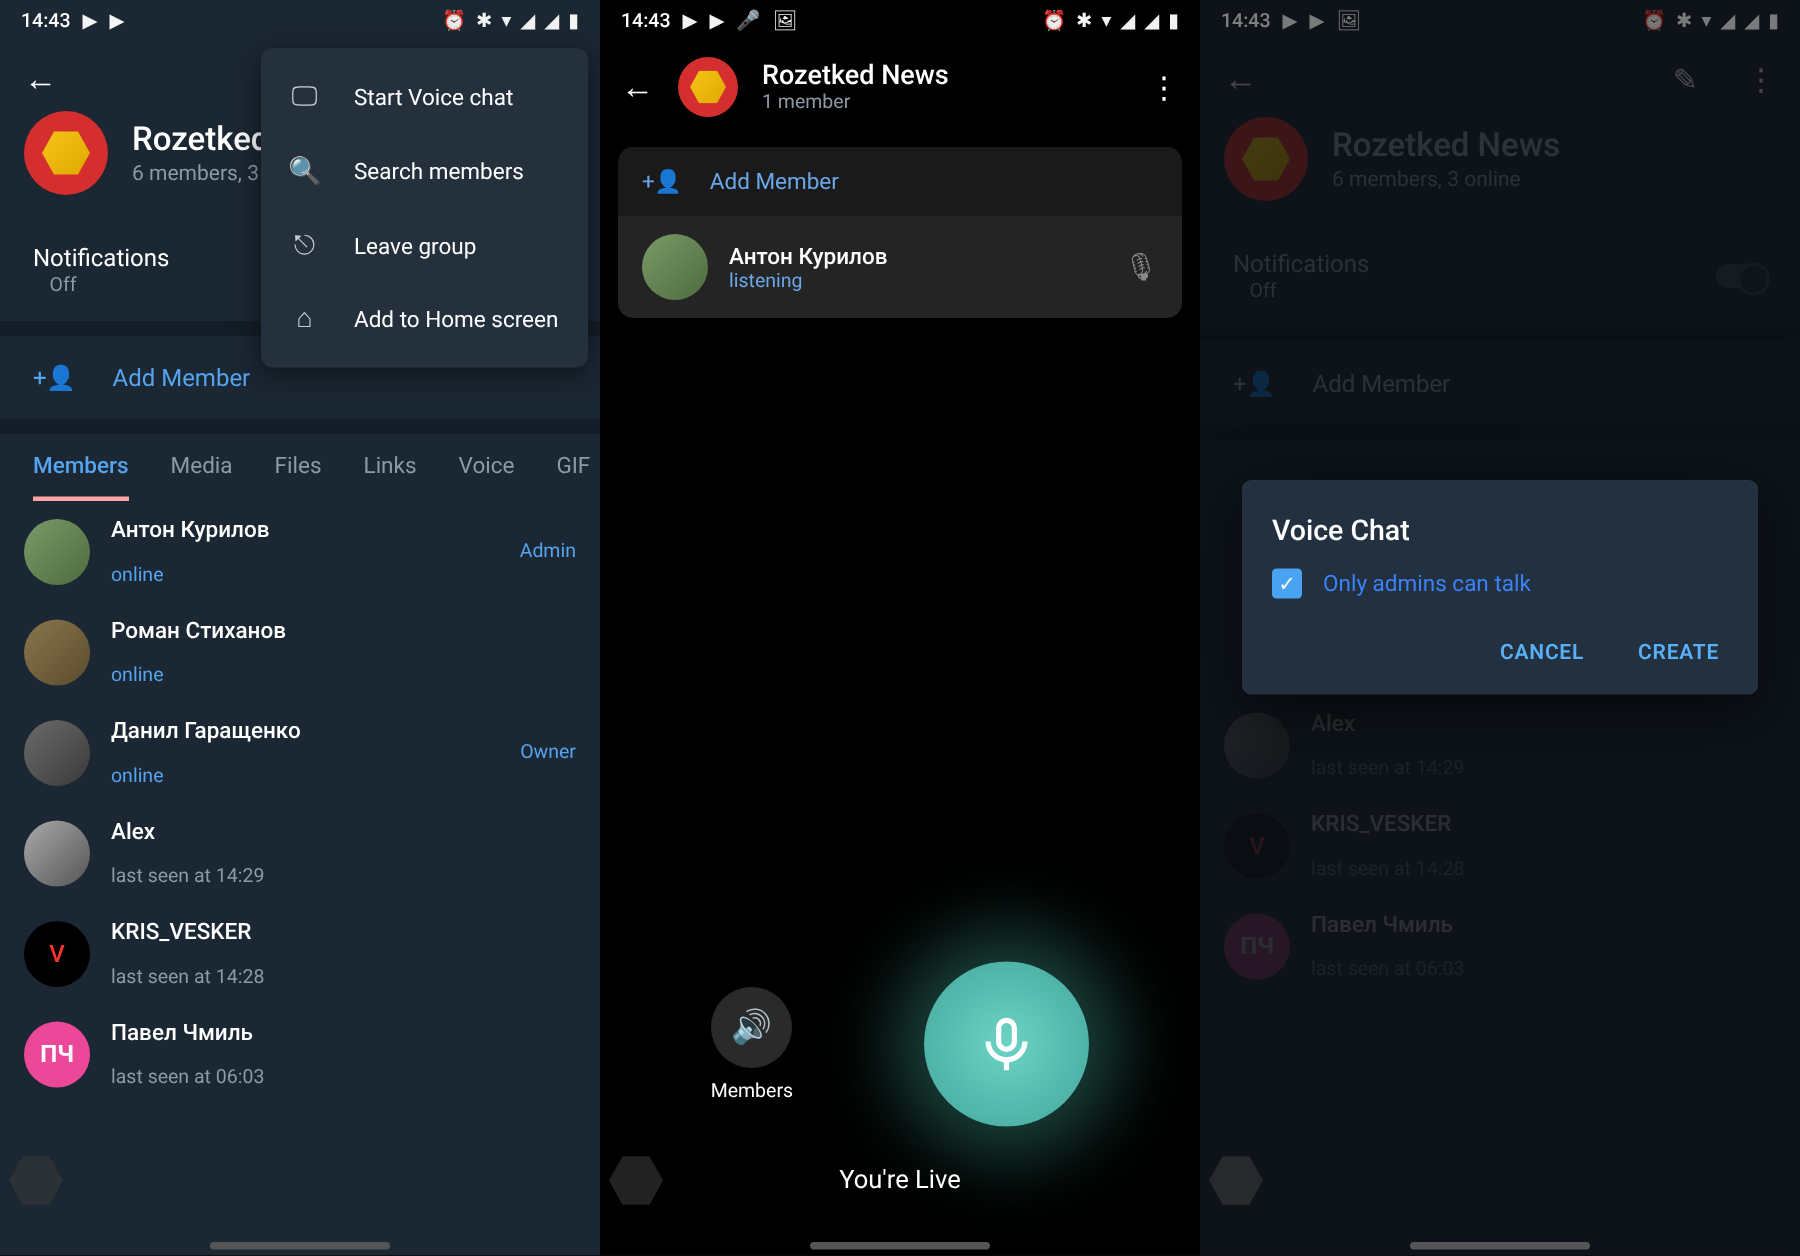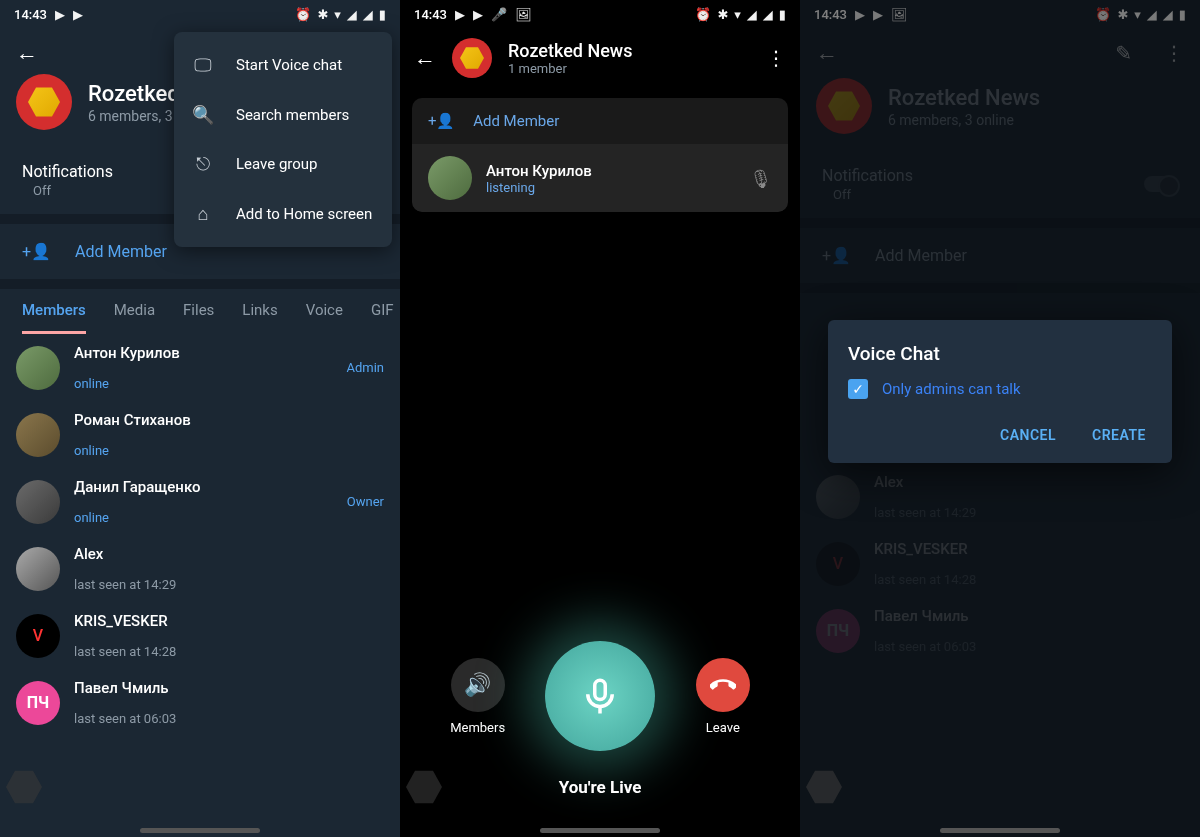--- a/index.html
+++ b/index.html
@@ -63,21 +63,21 @@
   .listenrow .ls { color:#6aa7e8; font-size:13px;}
   .micico { margin-left:auto; color:#8a8a8a; font-size:18px;}
 
   .vc-bottom { position:absolute; bottom:0; left:0; right:0; padding:18px 0 40px 0; display:flex; flex-direction:column; align-items:center;}
   .btnrow { display:flex; align-items:center; justify-content:space-around; width:100%; padding:0 30px 10px 30px;}
   .circbtn { display:flex; flex-direction:column; align-items:center; gap:8px; color:#fff; font-size:13px;}
   .cb { width:54px; height:54px; border-radius:50%; background:#2a2a2a; display:flex; align-items:center; justify-content:center; font-size:22px; color:#fff; cursor:pointer;}
   .cb.red { background:#e0493e;}
   .bigmic { width:110px; height:110px; border-radius:50%; background:radial-gradient(circle,#6cd4c4 0%, #4fb3a8 70%); display:flex; align-items:center; justify-content:center; box-shadow:0 0 50px 20px rgba(80,200,180,.35); cursor:pointer;}
   .bigmic svg { width:42px; height:42px;}
-  .live { color:#fff; font-size:17px; margin-top:16px;font-weight:bold;}
+  .live { color:#fff; font-size:17px; margin-top:16px;}
 
   
   .dim { position:absolute; inset:0; background:rgba(0,0,0,.5); }
   .p3 .ginfo, .p3 .notif, .p3 .addm, .p3 .mlist, .p3 .back, .p3 .pencil, .p3 .kebab2 { opacity:.5;}
   .toprow3 { display:flex; align-items:center; padding:12px 16px; gap:18px;}
   .pencil, .kebab2 { margin-left:auto; color:#fff; font-size:20px;}
   .dialog { position:absolute; left:28px; right:28px; top:320px; background:#223040; border-radius:6px; padding:22px 22px 12px 20px; z-index:20; box-shadow:0 10px 40px rgba(0,0,0,.6);}
   .dialog h3 { color:#fff; font-size:19px; font-weight:500; margin-bottom:14px;}
   .dialog p { color:#d6dde3; font-size:14px; line-height:1.45; margin-bottom:20px;}
   .chkrow { display:flex; align-items:center; gap:14px; margin-bottom:20px;}
@@ -278,28 +278,20 @@
         <div class="cb">🔊</div>
         <span>Members</span>
       </div>
       <div class="bigmic">
         <svg viewBox="0 0 24 24" fill="none" stroke="#fff" stroke-width="2">
           <rect x="9" y="3" width="6" height="11" rx="3"></rect>
             <path d="M5 11a7 7 0 0 0 14 0"></path>
             <line x1="12" y1="18" x2="12" y2="22"></line>
         </svg>
       </div>
-      <div class="circbtn">
-        <div class="cb red">
-          <svg width="26" height="26" viewBox="0 0 24 24" fill="#fff">
-              <path d="M21 15.5c-1.4 0-2.7-.2-4-.7-.4-.1-.9 0-1.2.3l-2 2c-3-1.5-5.4-4-7-7l2-2c.3-.3.4-.8.3-1.2-.5-1.3-.7-2.6-.7-4 0-.6-.4-1-1-1H4c-.6 0-1 .4-1 1 0 10 8 18 18 18 .6 0 1-.4 1-1v-3.5c0-.6-.4-1-1-1z" transform="rotate(135 12 12)"></path>
-            </svg>
-        </div>
-        <span>Leave</span>
-      </div>
     </div>
     <div class="live">You're Live</div>
   </div>
 
   <div class="hex-corner"></div>
   <div class="navhandle"></div>
 </div>
 
 <div class="pane p3">
   <div class="status">

